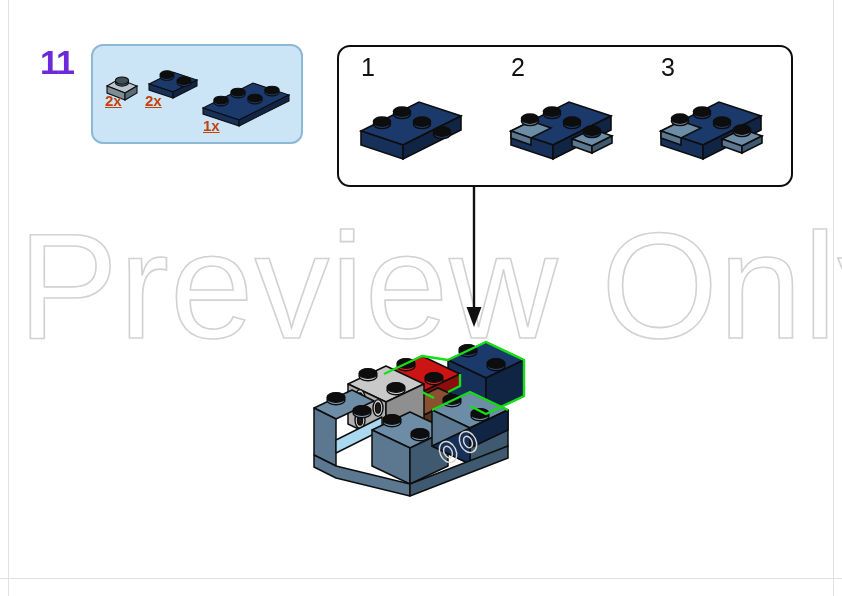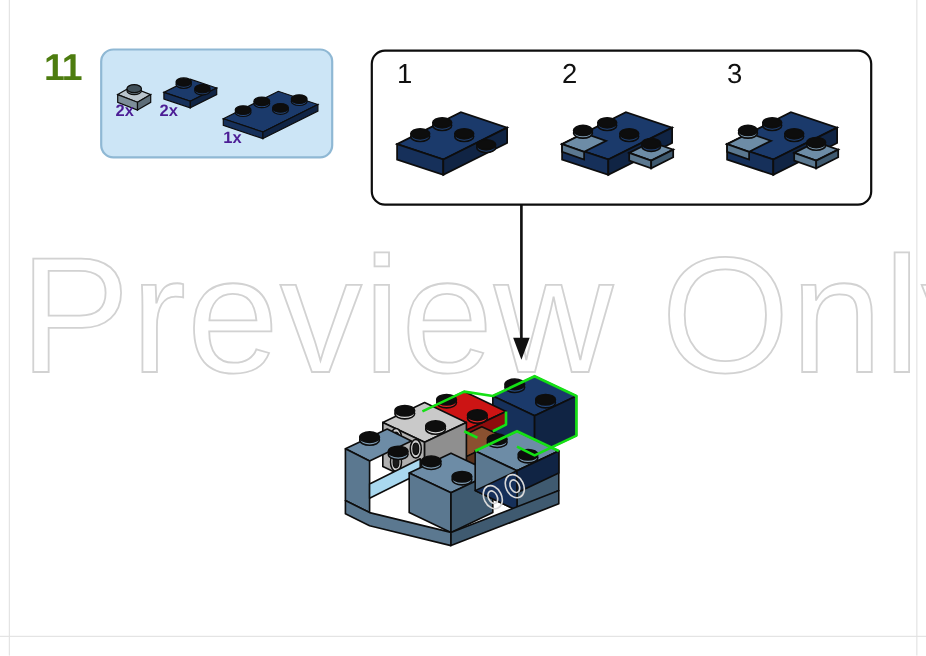--- a/index.html
+++ b/index.html
@@ -26,34 +26,35 @@
   .wm-text{
     font-family:"Liberation Sans", sans-serif;
     font-size:150px;font-weight:400;
     fill:none;stroke:#d2d2d2;stroke-width:1.6;
     letter-spacing:1px;
   }
 
   
   #step-number{
     position:absolute;left:40px;top:45px;
-    font-size:34px;font-weight:700;color:#4d7c0f;
+    font-size:34px;font-weight:700;color:#6d28d9;
     letter-spacing:-1px;line-height:1;z-index:6;
   }
 
   
   #parts-bin{
     position:absolute;left:91px;top:44px;width:208px;height:96px;
     background:#cce5f6;border:2px solid #8fb8d4;border-radius:12px;
     z-index:5;
   }
   #parts-bin svg{position:absolute;left:0;top:0;width:208px;height:96px;}
   .qty{
-    position:absolute;font-size:15px;font-weight:700;color:#4c1d95;
+    position:absolute;font-size:15px;font-weight:700;color:#c2410c;
     line-height:1;
+    text-decoration:underline;
   }
   #qty-0{left:12px;top:47px;}
   #qty-1{left:52px;top:47px;}
   #qty-2{left:110px;top:72px;text-align:right;}
 
   
   #substep-box{
     position:absolute;left:337px;top:45px;width:452px;height:138px;
     border:2.5px solid #0d0d0d;border-radius:13px;background:#fff;
     z-index:5;

